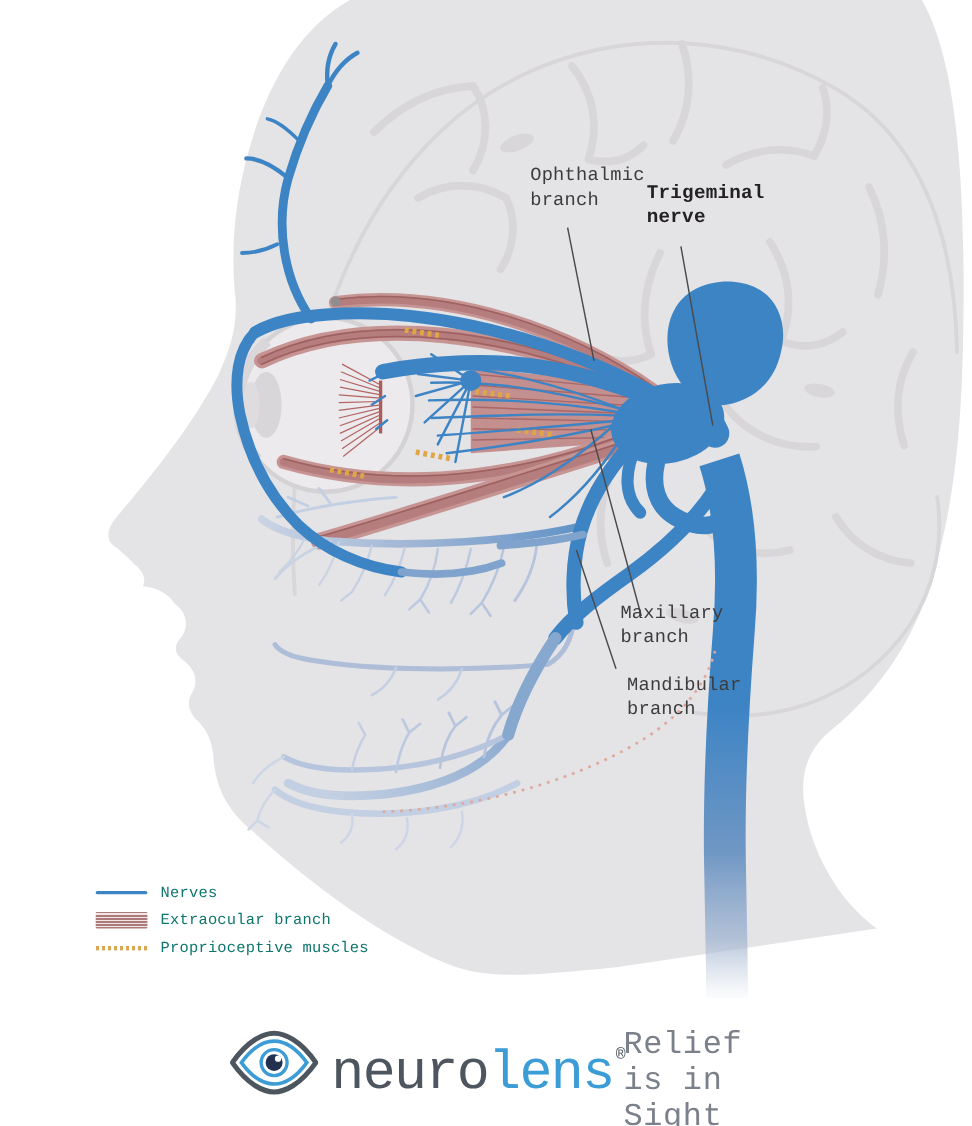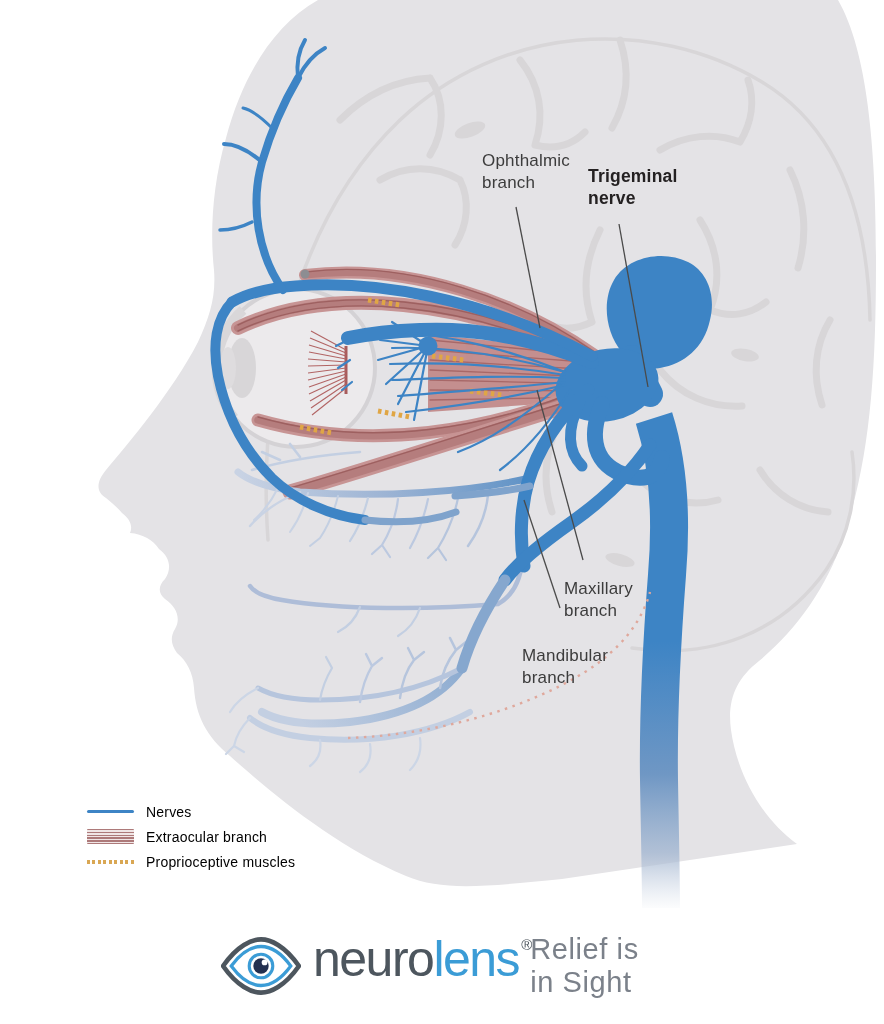--- a/index.html
+++ b/index.html
@@ -1,32 +1,32 @@
 <!DOCTYPE html>
 <html><head>
 <meta charset="utf-8">
 <style>
   html,body{margin:0;padding:0;background:#ffffff;}
   #stage{position:relative;width:884px;height:1024px;background:#ffffff;overflow:hidden;
-         font-family:Liberation Sans, sans-serif;}
+         font-family:Liberation Mono, monospace;}
   #illustration{position:absolute;left:0;top:0;width:884px;height:1024px;}
 
   .anat-label{position:absolute;font-size:17px;line-height:22px;color:#3c3c3c;
               letter-spacing:.2px;white-space:nowrap;}
   .anat-label.bold{font-weight:bold;color:#242122;font-size:17.5px;}
 
   #legend{position:absolute;left:87px;top:799px;}
   .legend-row{display:flex;align-items:center;height:25px;}
   .legend-swatch{width:47px;margin-right:12px;flex:0 0 auto;}
   .swatch-line{height:3.5px;border-radius:2px;background:#3d84c5;}
   .swatch-stripes{height:15px;border-radius:1px;
       background:repeating-linear-gradient(180deg,#ad7a7a 0 1.4px,#f0e6e6 1.4px 2.8px);}
   .swatch-dots{height:4px;
       background:repeating-linear-gradient(90deg,#d9a753 0 3px,rgba(0,0,0,0) 3px 5.5px);}
-  .legend-text{font-size:14px;color:#000000;letter-spacing:.2px;}
+  .legend-text{font-size:14px;color:#0f766e;letter-spacing:.2px;}
 
   #logo{position:absolute;left:50%;top:930px;transform:translateX(-50%);
         display:flex;align-items:flex-start;}
   #logo-icon{width:80px;height:60px;margin-top:6px;margin-right:12px;flex:0 0 auto;}
   .logo-text-col{display:flex;flex-direction:row;align-items:center;}
   .wordmark{font-size:50px;line-height:50px;letter-spacing:-1.5px;white-space:nowrap;}
   .wordmark .neuro{color:#4d565e;}
   .wordmark .lens{color:#3b9cd6;}
   .wordmark .reg{font-size:15px;color:#4d565e;position:relative;top:-26px;left:2px;letter-spacing:0;}
   .tagline{font-size:29px;color:#7b818a;letter-spacing:.6px;margin-top:3px;}
@@ -249,25 +249,25 @@
 </svg>
 
 <div class="anat-label" style="left:482px;top:150px;">
   <div>Ophthalmic</div>
   <div>branch</div>
 </div>
 <div class="anat-label bold" style="left:588px;top:165px;">
   <div>Trigeminal</div>
   <div>nerve</div>
 </div>
-<div class="anat-label" style="left:564px;top:548px;margin-top:30px;">
+<div class="anat-label" style="left:564px;top:548px;">
   <div>Maxillary</div>
   <div>branch</div>
 </div>
-<div class="anat-label" style="left:522px;top:613px;margin-top:32px;">
+<div class="anat-label" style="left:570px;top:613px;">
   <div>Mandibular</div>
   <div>branch</div>
 </div>
 
 <div id="legend">
   <div class="legend-row">
     <div class="legend-swatch swatch-line"></div>
     <span class="legend-text">Nerves</span>
   </div>
   <div class="legend-row">

